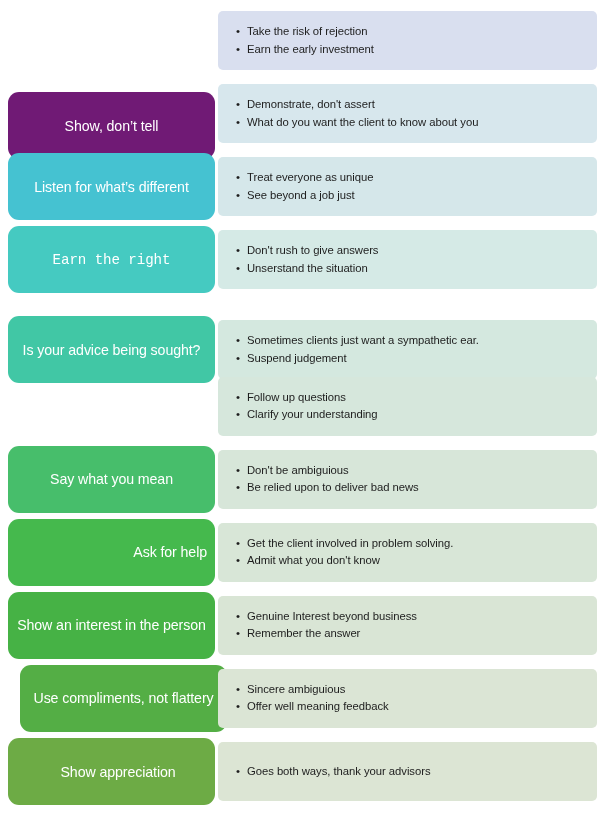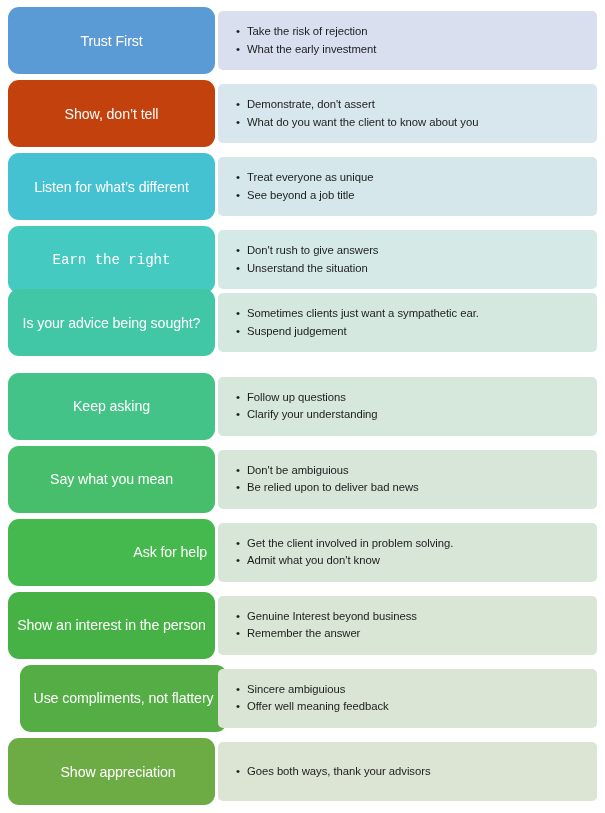--- a/index.html
+++ b/index.html
@@ -80,36 +80,33 @@
   
   .content-box.single {
     justify-content: center;
   }
 </style>
 </head>
 <body>
 
 <div id="board">
     <div class="row" style="top: 7px;">
-      <div class="label-box" style="background: rgb(91, 155, 213);">
-        <div class="label-text">Trust First</div>
-      </div>
       <div class="content-box" style="background: rgb(217, 223, 239);">
         <div class="bullet-line">
           <span class="bullet-dot">•</span>
           <span class="bullet-text">Take the risk of rejection</span>
         </div>
         <div class="bullet-line">
           <span class="bullet-dot">•</span>
-          <span class="bullet-text">What the early investment</span>
+          <span class="bullet-text">Earn the early investment</span>
         </div>
       </div>
     </div>
     <div class="row" style="top: 80.1px;">
-      <div class="label-box" style="background: #c2410c;">
+      <div class="label-box" style="background: #701a75; margin-top: 12px;">
         <div class="label-text">Show, don’t tell</div>
       </div>
       <div class="content-box" style="background: rgb(215, 231, 237);">
         <div class="bullet-line">
           <span class="bullet-dot">•</span>
           <span class="bullet-text">Demonstrate, don't assert</span>
         </div>
         <div class="bullet-line">
           <span class="bullet-dot">•</span>
           <span class="bullet-text">What do you want the client to know about you</span>
@@ -120,58 +117,55 @@
       <div class="label-box" style="background: rgb(69, 194, 209);">
         <div class="label-text">Listen for what’s different</div>
       </div>
       <div class="content-box" style="background: rgb(213, 231, 234);">
         <div class="bullet-line">
           <span class="bullet-dot">•</span>
           <span class="bullet-text">Treat everyone as unique</span>
         </div>
         <div class="bullet-line">
           <span class="bullet-dot">•</span>
-          <span class="bullet-text">See beyond a job title</span>
+          <span class="bullet-text">See beyond a job just</span>
         </div>
       </div>
     </div>
     <div class="row" style="top: 226.3px;">
       <div class="label-box" style="background: rgb(69, 202, 193); font-family: Liberation Mono, monospace;">
         <div class="label-text">Earn the right</div>
       </div>
       <div class="content-box" style="background: rgb(213, 234, 230);">
         <div class="bullet-line">
           <span class="bullet-dot">•</span>
           <span class="bullet-text">Don't rush to give answers</span>
         </div>
         <div class="bullet-line">
           <span class="bullet-dot">•</span>
           <span class="bullet-text">Unserstand the situation</span>
         </div>
       </div>
     </div>
-    <div class="row" style="top: 289px;">
+    <div class="row" style="top: 316px;">
       <div class="label-box" style="background: rgb(65, 199, 165);">
         <div class="label-text">Is your advice being sought?</div>
       </div>
       <div class="content-box" style="background: rgb(212, 232, 223);">
         <div class="bullet-line">
           <span class="bullet-dot">•</span>
           <span class="bullet-text">Sometimes clients just want a sympathetic ear.</span>
         </div>
         <div class="bullet-line">
           <span class="bullet-dot">•</span>
           <span class="bullet-text">Suspend judgement</span>
         </div>
       </div>
     </div>
     <div class="row" style="top: 372.5px;">
-      <div class="label-box" style="background: rgb(68, 195, 137);">
-        <div class="label-text">Keep asking</div>
-      </div>
       <div class="content-box" style="background: rgb(214, 231, 220);">
         <div class="bullet-line">
           <span class="bullet-dot">•</span>
           <span class="bullet-text">Follow up questions</span>
         </div>
         <div class="bullet-line">
           <span class="bullet-dot">•</span>
           <span class="bullet-text">Clarify your understanding</span>
         </div>
       </div>

